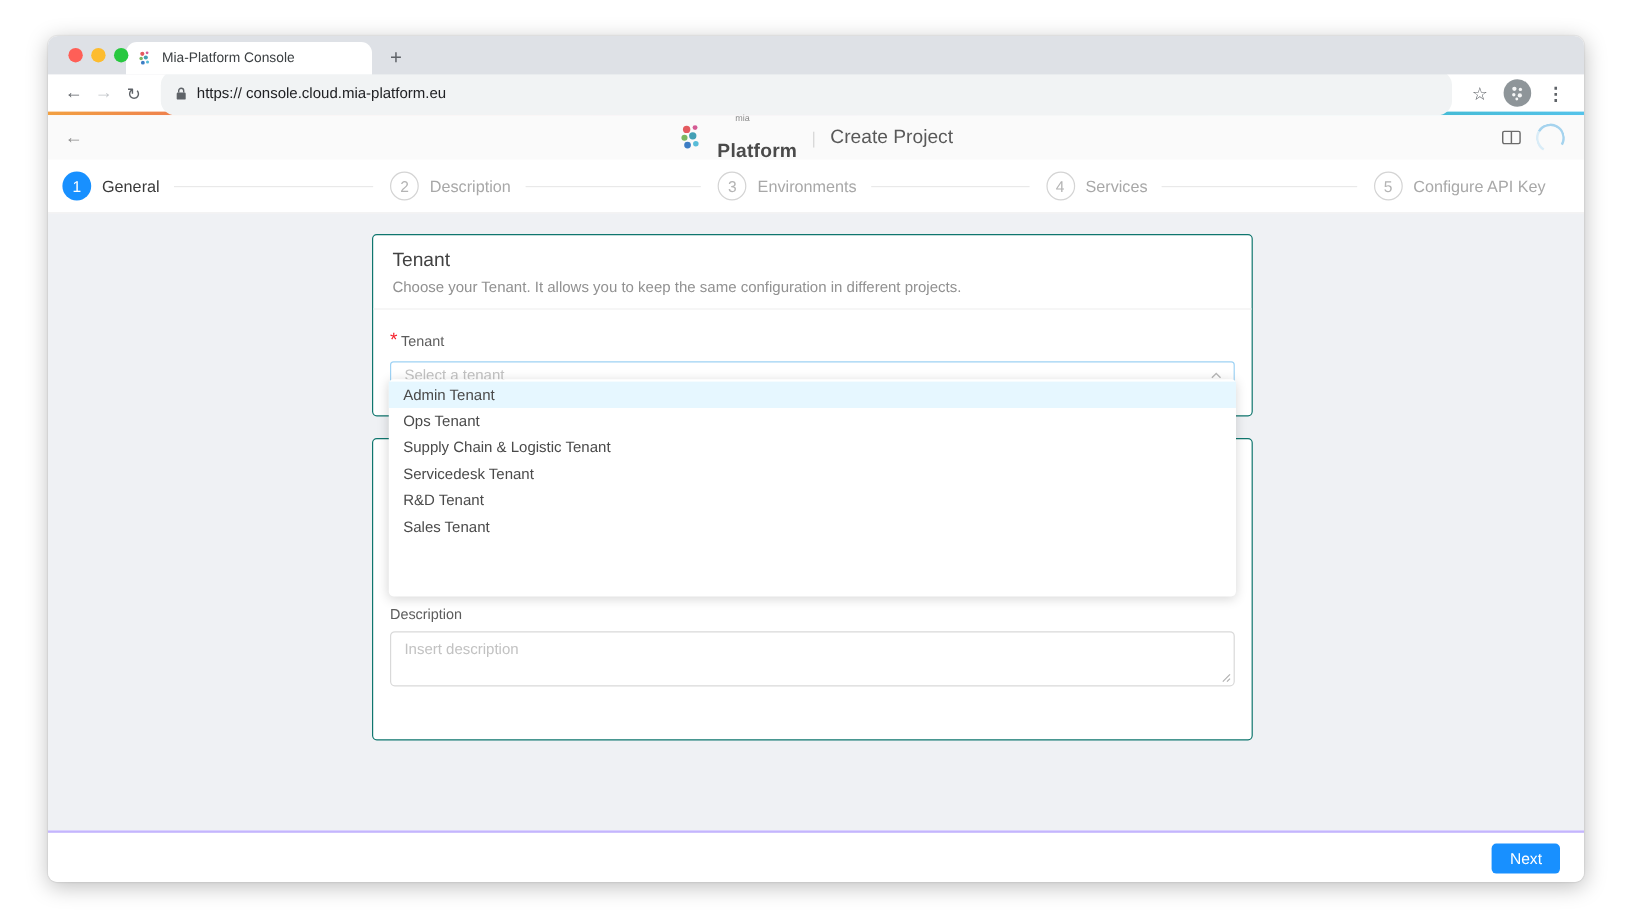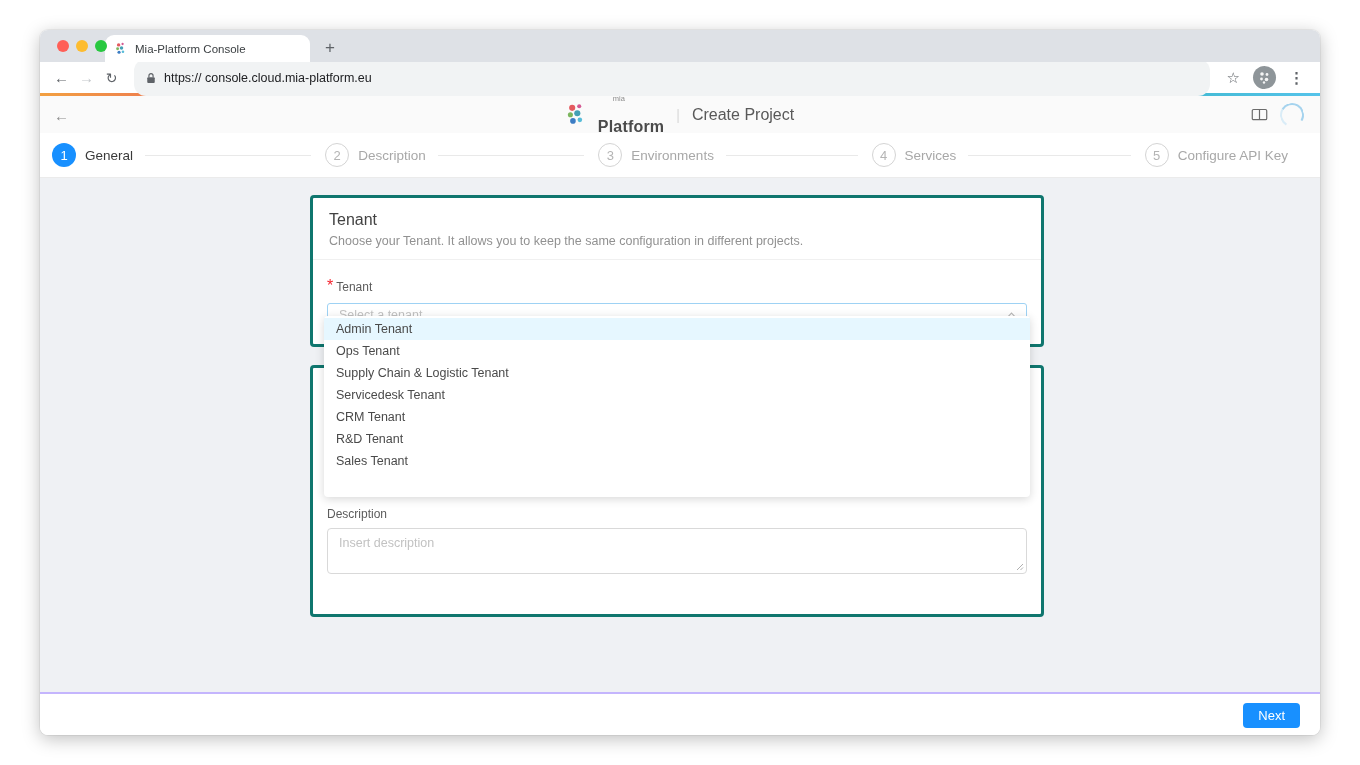--- a/index.html
+++ b/index.html
@@ -52,21 +52,21 @@
   .step-circle { width:24px; height:24px; border-radius:50%; flex:0 0 24px; display:flex; align-items:center; justify-content:center; font-size:13px; }
   .step.active .step-circle { background:#1890ff; color:#fff; }
   .step:not(.active) .step-circle { border:1px solid #d4d4d4; color:#b4b4b4; }
   .step-label { margin:0 12px 0 9px; font-size:13.5px; white-space:nowrap; }
   .step.active .step-label { color:#3a3a3a; }
   .step:not(.active) .step-label { color:#a8a8a8; }
   .step-line { flex:1; height:1px; background:#e9e9e9; margin-right:14px; }
 
   
   .content { position:relative; height:514px; background:#eff1f4; }
-  .card { position:absolute; left:270px; width:734px; background:#fff; border:3px solid #0f766e; border-radius:4px; }
+  .card { position:absolute; left:270px; width:734px; background:#fff; border:1px solid #0f766e; border-radius:4px; }
   .card1 { top:17px; height:152px; }
   .card1-header { padding:13px 16px 11px; border-bottom:1px solid #f0f0f0; }
   .card-title { font-size:16px; color:#424242; }
   .card-sub { font-size:12.5px; color:#919191; margin-top:5px; }
   .card1-body { padding:17px 14px; }
   .field-label { font-size:12px; color:#5c5c5c; }
   .req { color:#f5222d; margin-right:3px; }
   .select { margin-top:8px; height:24px; border:1px solid #9ed2f4; border-radius:3px; display:flex; align-items:center;
             padding:0 11px; position:relative; background:#fff; cursor:pointer; }
   .select-input { border:none; outline:none; flex:1; font-size:12.5px; color:#595959; font-family:inherit; background:transparent; }
@@ -227,21 +227,20 @@
           </svg>
         </div>
       </div>
     </div>
 
     <div class="dropdown">
       <div class="option selected">Admin Tenant</div>
       <div class="option">Ops Tenant</div>
       <div class="option">Supply Chain &amp; Logistic Tenant</div>
       <div class="option">Servicedesk Tenant</div>
-      <div class="option">CRM Tenant</div>
       <div class="option">R&amp;D Tenant</div>
       <div class="option">Sales Tenant</div>
     </div>
   </div>
 
   <div class="footer">
     <button class="next-btn">Next</button>
   </div>
 
 </div>

